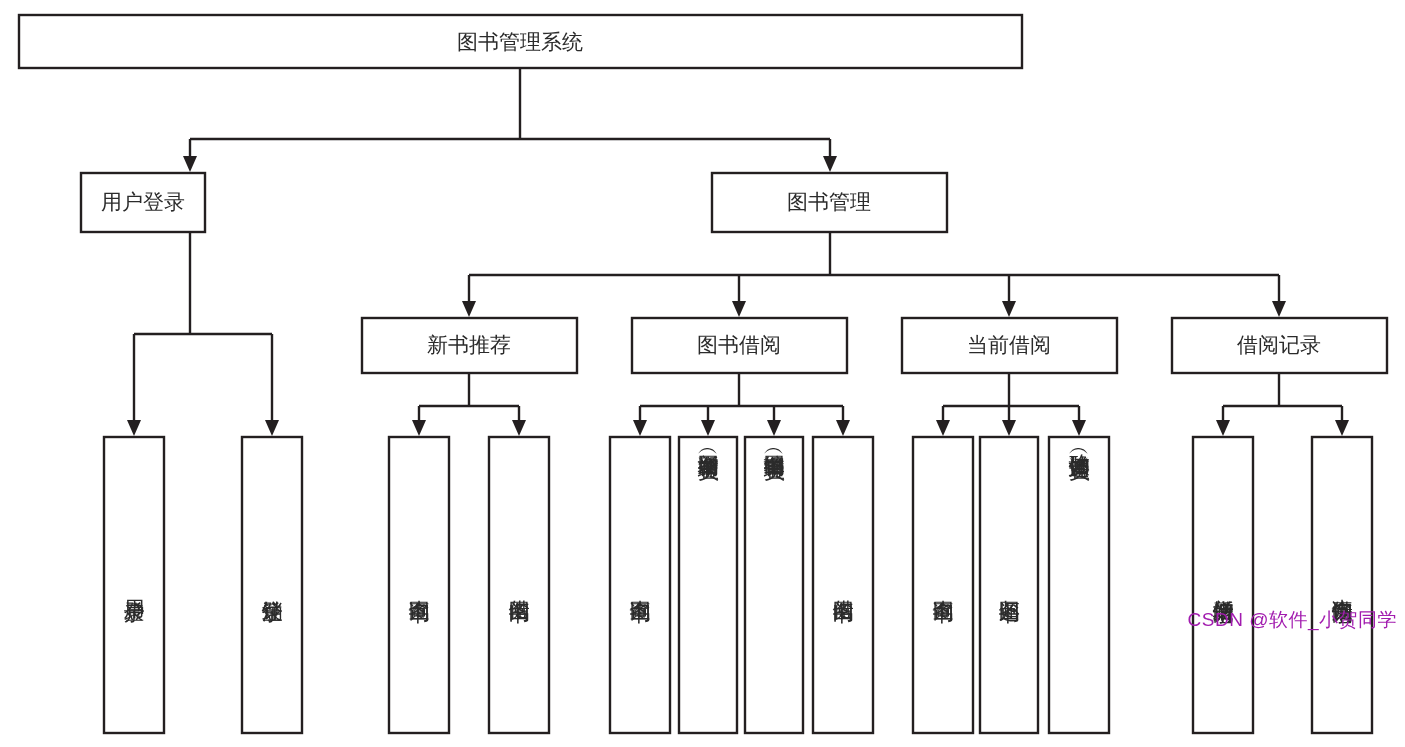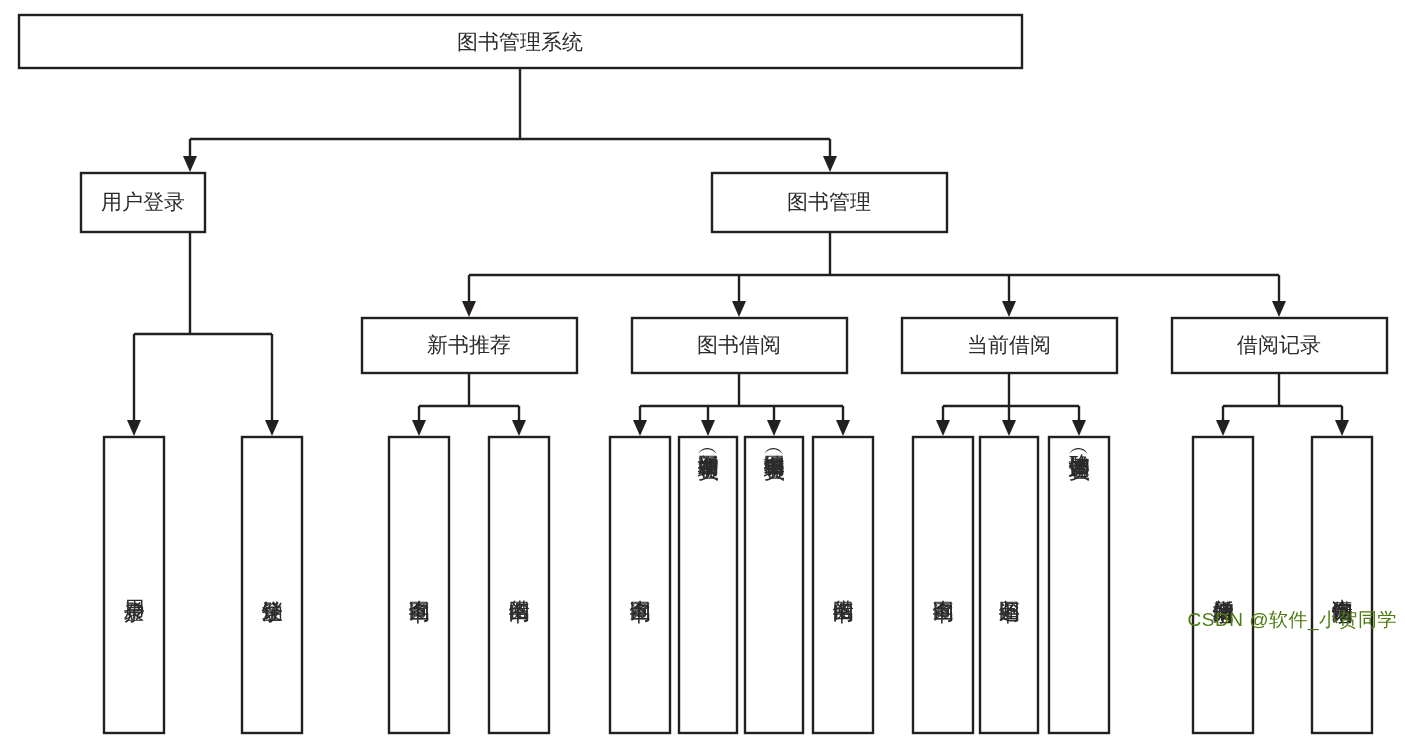--- a/index.html
+++ b/index.html
@@ -64,21 +64,21 @@
     color: #2b2b2b;
     letter-spacing: 1px;
     white-space: nowrap;
   }
   .watermark {
     position: absolute;
     right: 8px;
     bottom: 4px;
     font-family: "Liberation Sans", "DejaVu Sans", sans-serif;
     font-size: 19px;
-    color: #4d7c0f;
+    color: #a21caf;
     letter-spacing: 0.5px;
     white-space: nowrap;
   }
 </style>
 </head>
 <body>
 
 <div id="diagram-root">
 
   <svg class="flow" viewBox="0 0 1405 747">

